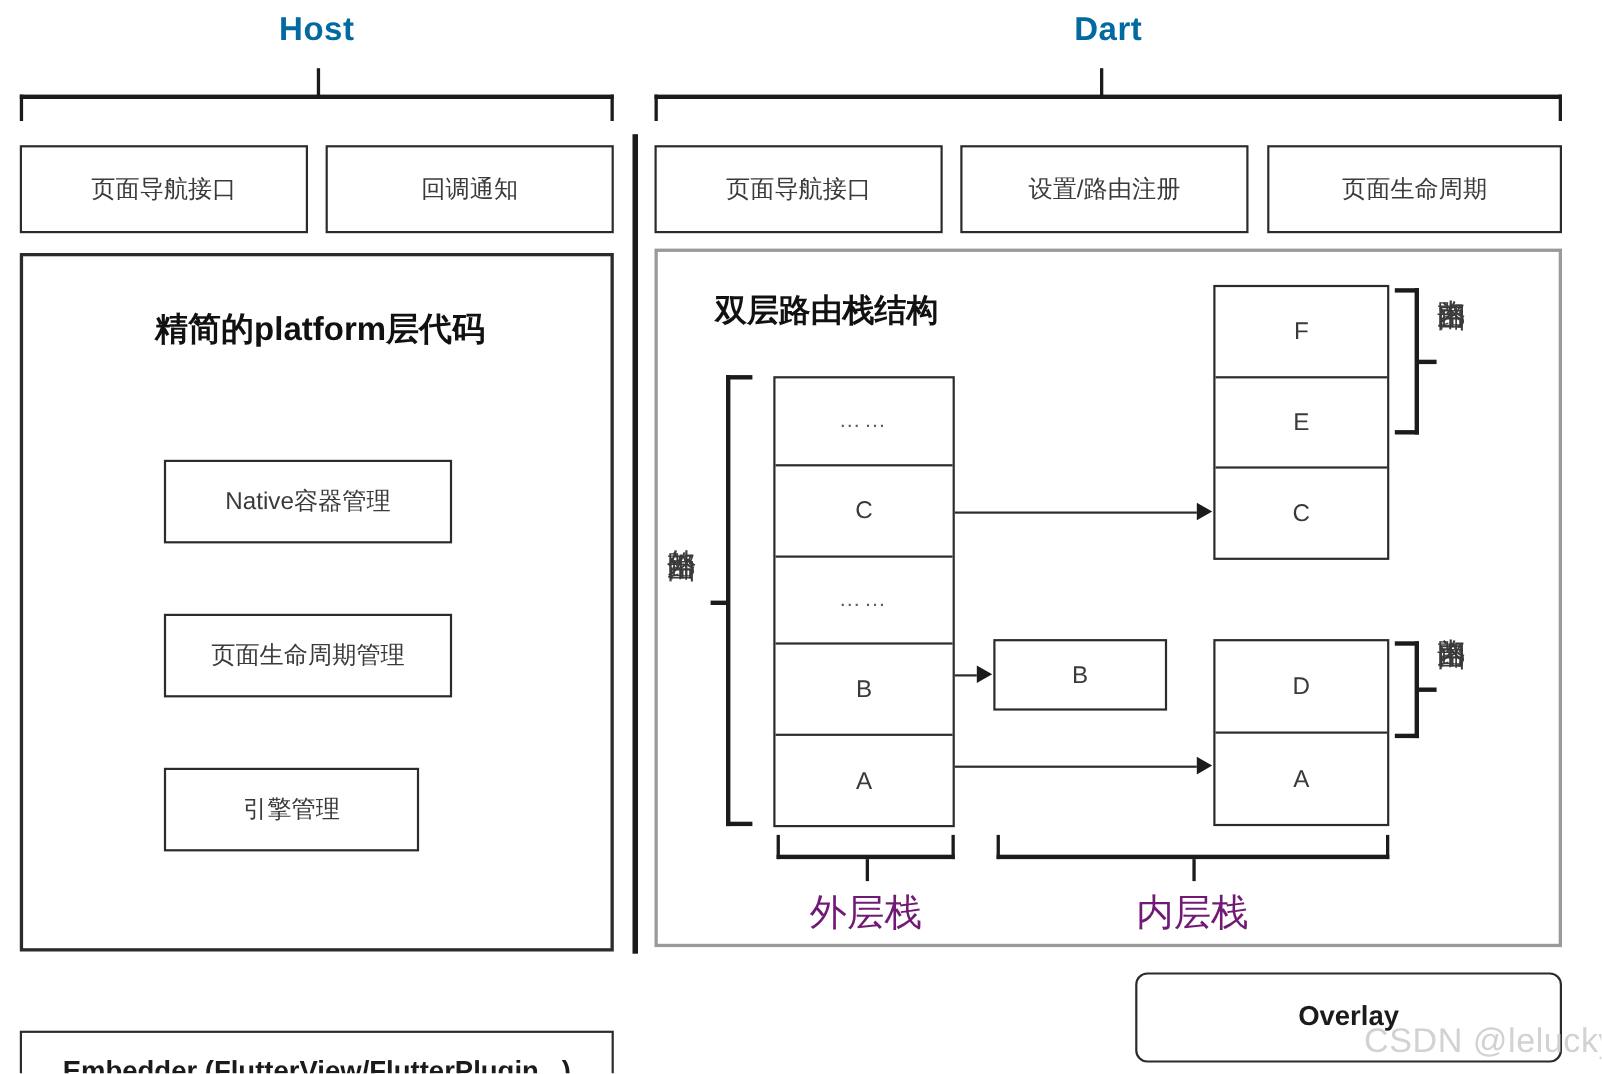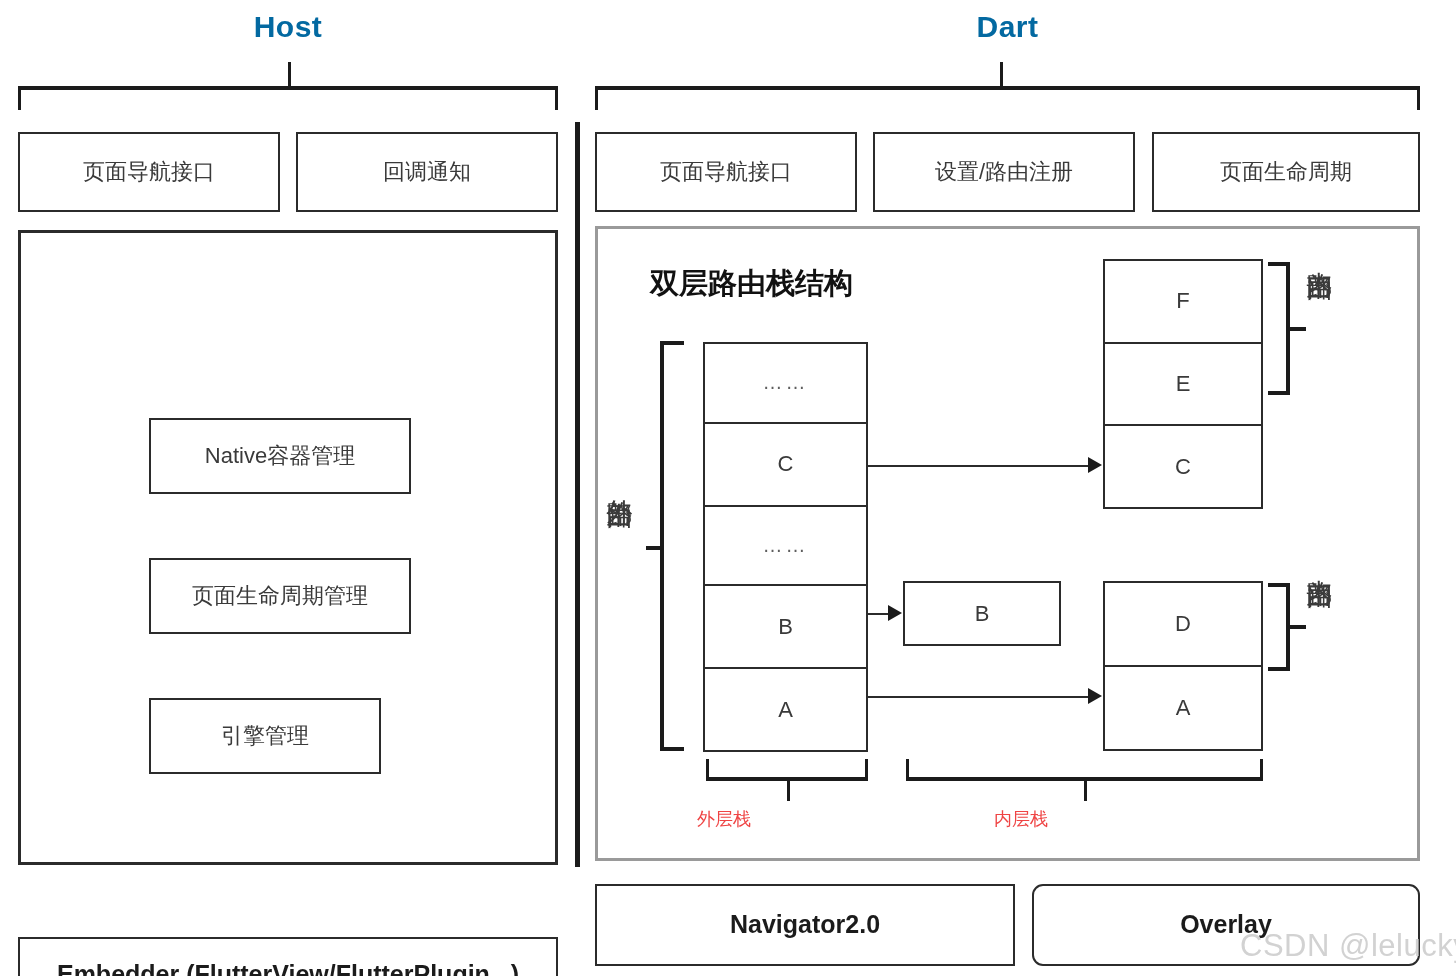--- a/index.html
+++ b/index.html
@@ -146,22 +146,23 @@
   .vlabel {
     writing-mode: vertical-rl;
     text-orientation: upright;
     font-size: 26px;
     color: #3a3a3a;
     line-height: 1.08;
     letter-spacing: 1px;
     white-space: nowrap;
   }
   .hlabel {
-    font-size: 18px;
-    color: #ef4444;
+    font-size: 34px;
+    color: #701a75;
+    text-align: center;
     white-space: nowrap;
   }
 
   
   .arrow-line {
     height: 0;
     border-top: 2px solid #2b2b2b;
   }
   .arrow-head {
     width: 0; height: 0;
@@ -185,20 +186,21 @@
 
   <div class="abs section-title" style="left:18px; top:12px; width:540px;">Host</div>
 
   <div class="abs ceil-stem" style="left:288px; top:62px; height:26px;"></div>
   <div class="abs ceil" style="left:18px; top:86px; width:540px; height:24px;"></div>
 
   <div class="abs box" style="left:18px; top:132px; width:262px; height:80px;">页面导航接口</div>
   <div class="abs box" style="left:296px; top:132px; width:262px; height:80px;">回调通知</div>
 
   <div class="abs panel-host" style="left:18px; top:230px; width:540px; height:635px;">
+    <div class="abs panel-heading" style="left:0; top:52px; width:540px; text-align:center; font-size:30px;">精简的platform层代码</div>
 
     <div class="abs box" style="left:128px; top:185px; width:262px; height:76px; font-size:22px;">Native容器管理</div>
     <div class="abs box" style="left:128px; top:325px; width:262px; height:76px; font-size:22px;">页面生命周期管理</div>
     <div class="abs box" style="left:128px; top:465px; width:232px; height:76px; font-size:22px;">引擎管理</div>
   </div>
 
   <div class="abs box bold" style="left:18px; top:937px; width:540px; height:76px; font-size:25px;">Embedder (FlutterView/FlutterPlugin...)</div>
 
   <div class="abs divider" style="left:575px; top:122px; height:745px;"></div>
 
@@ -277,18 +279,17 @@
 
     <div class="abs ubracket" style="left:108px; top:530px; width:162px; height:22px;"></div>
     <div class="abs ubracket-stem" style="left:189px; top:552px; height:20px;"></div>
     <div class="abs hlabel" style="left:99px; top:578px; width:180px;">外层栈</div>
 
     <div class="abs ubracket" style="left:308px; top:530px; width:357px; height:22px;"></div>
     <div class="abs ubracket-stem" style="left:486px; top:552px; height:20px;"></div>
     <div class="abs hlabel" style="left:396px; top:578px; width:180px;">内层栈</div>
   </div>
 
-  <div class="abs box bold" style="left:595px; top:884px; width:420px; height:82px; font-size:25px;">Navigator2.0</div>
   <div class="abs box bold" style="left:1032px; top:884px; width:388px; height:82px; font-size:25px;border-radius:11px;">Overlay</div>
 
   <div class="abs watermark" style="left:1240px; top:928px;">CSDN @leluckys</div>
 
 </div>
 
 </body></html>

